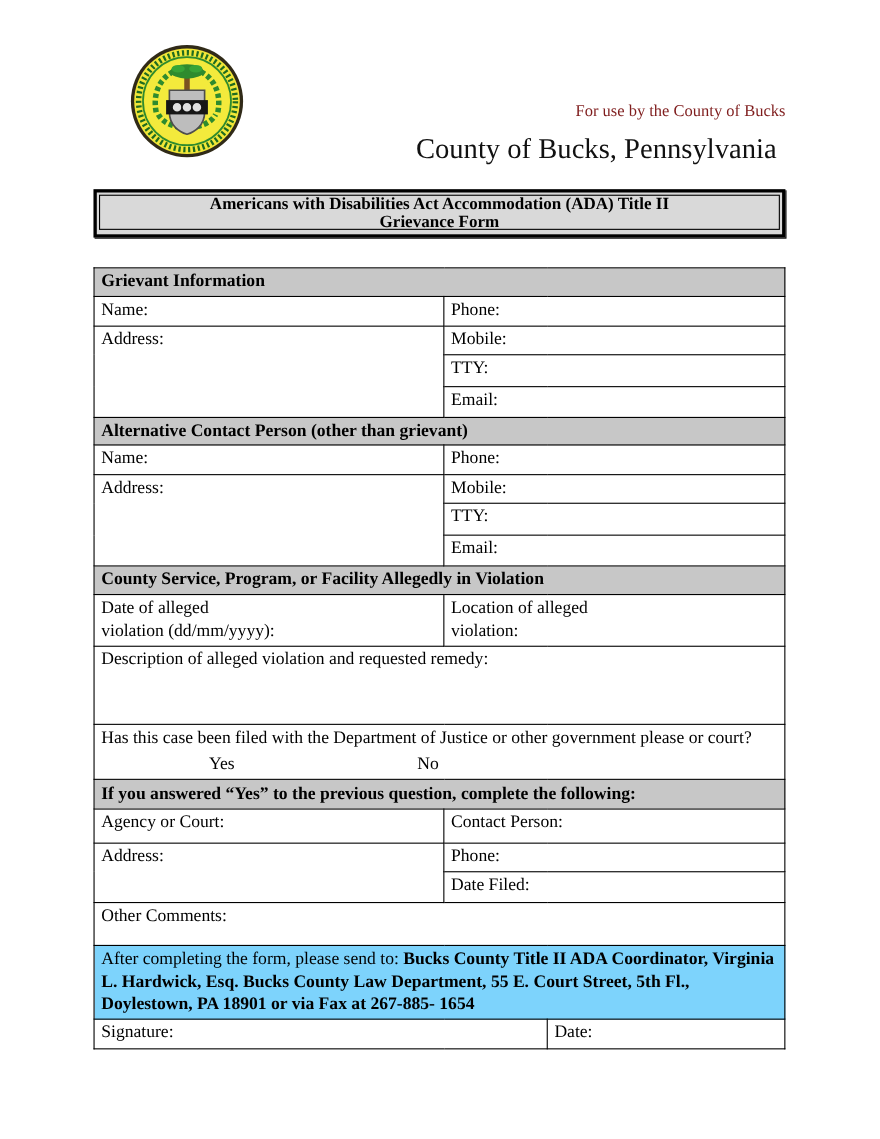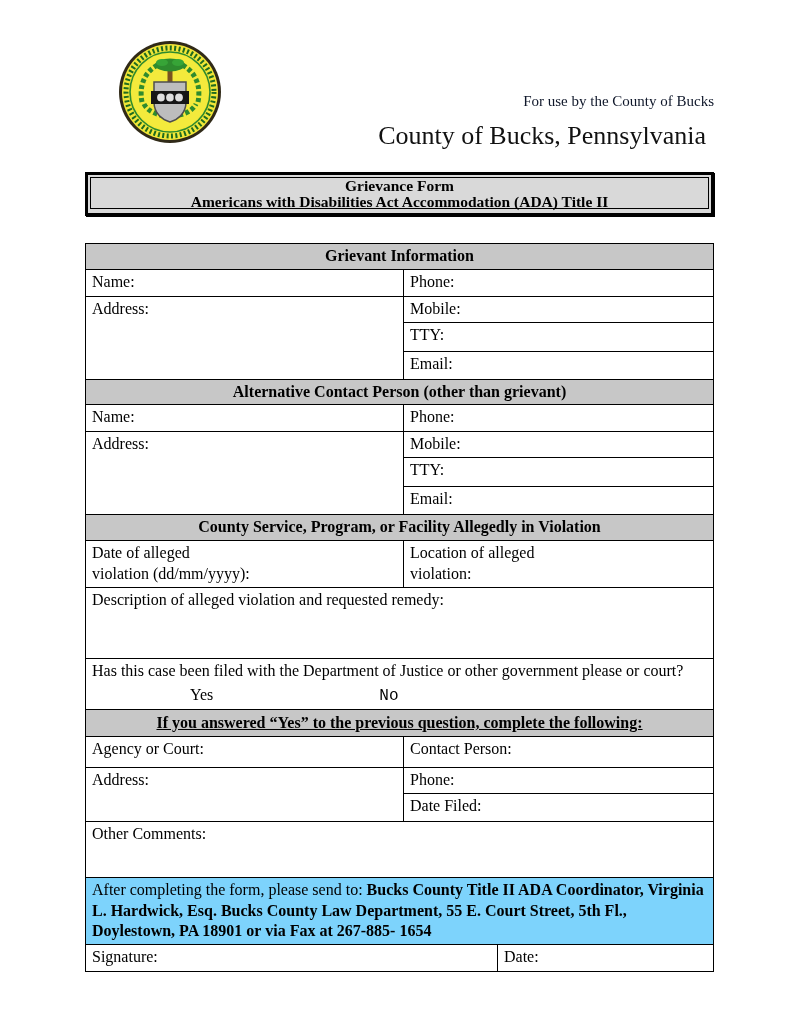--- a/index.html
+++ b/index.html
@@ -20,21 +20,21 @@
     left: 118px;
     top: 40px;
     width: 104px;
     height: 104px;
   }
   .red-note {
     position: absolute;
     top: 93px;
     right: 86px;
     font-size: 15px;
-    color: #0f172a;
+    color: #7f1d1d;
     white-space: nowrap;
   }
   .main-title {
     position: absolute;
     top: 121px;
     right: 94px;
     font-size: 26px;
     color: #111111;
     white-space: nowrap;
   }
@@ -75,36 +75,35 @@
     vertical-align: top;
     padding: 2px 6px;
     font-size: 16px;
     line-height: 1.3;
   }
   td.sec {
     background: #c7c7c7;
     font-weight: bold;
     padding: 0 6px 1px 6px;
     font-size: 16px;
-    text-align: center;
   }
   td.small { font-size: 13px; line-height: 1.5; padding-top: 1px; }
   .rh21 { height: 21px; }
   .rh26 { height: 26px; }
   .rh27 { height: 27px; }
   .rh28 { height: 28px; }
   .rh29 { height: 29px; }
   .rh31 { height: 31px; }
   .rh32 { height: 32px; }
   .rh43 { height: 43px; }
-  .rh56 { height: 56px; }
+  .rh56 { height: 39px; }
   .rh71 { height: 71px; }
   .answers { margin-top: 4px; }
   .answers .yes { margin-left: 98px; margin-top: 12px; }
-  .answers .no  { margin-left: 162px; font-family: Liberation Mono, monospace; }
+  .answers .no  { margin-left: 162px; }
   td.note {
     background: #7dd3fc;
     font-size: 13.5px;
     line-height: 1.45;
     padding: 3px 6px;
     height: 39px;
   }
   td.sig { height: 27px; }
 </style>
 </head>
@@ -132,22 +131,22 @@
       <circle cx="52" cy="57.5" r="4.6" fill="#e0e0e0" stroke="#161616" stroke-width="1.4"></circle>
       <circle cx="61" cy="57.5" r="4.6" fill="#e0e0e0" stroke="#161616" stroke-width="1.4"></circle>
     </svg>
   </div>
 
   <div class="red-note">For use by the County of Bucks</div>
   <div class="main-title">County of Bucks, Pennsylvania</div>
 
   <div class="title-box">
     <div class="title-box-inner">
+      <div>Americans with Disabilities Act Accommodation (ADA) Title II</div>
       <div>Grievance Form</div>
-      <div>Americans with Disabilities Act Accommodation (ADA) Title II</div>
     </div>
   </div>
 
   <table class="form">
     <colgroup>
         <col style="width:318px">
         <col style="width:94px">
         <col style="width:216px">
       </colgroup>
 
@@ -210,21 +209,21 @@
       <td class="small rh43" colspan="3">
         <div>Has this case been filed with the Department of Justice or other government please or court?</div>
         <div class="answers">
           <span class="yes">Yes</span>
           <span class="no">No</span>
         </div>
       </td>
     </tr>
 
     <tr>
-          <td class="sec rh26" colspan="3" style="padding-top:3px;text-decoration:underline;">If you answered “Yes” to the previous question, complete the following:</td>
+          <td class="sec rh26" colspan="3" style="padding-top:3px;">If you answered “Yes” to the previous question, complete the following:</td>
         </tr>
     <tr>
       <td class="rh31"><span>Agency or Court:</span></td>
       <td colspan="2"><span>Contact Person:</span></td>
     </tr>
     <tr>
       <td class="rh29" rowspan="2"><span>Address:</span></td>
       <td colspan="2"><span>Phone:</span></td>
     </tr>
     <tr>

